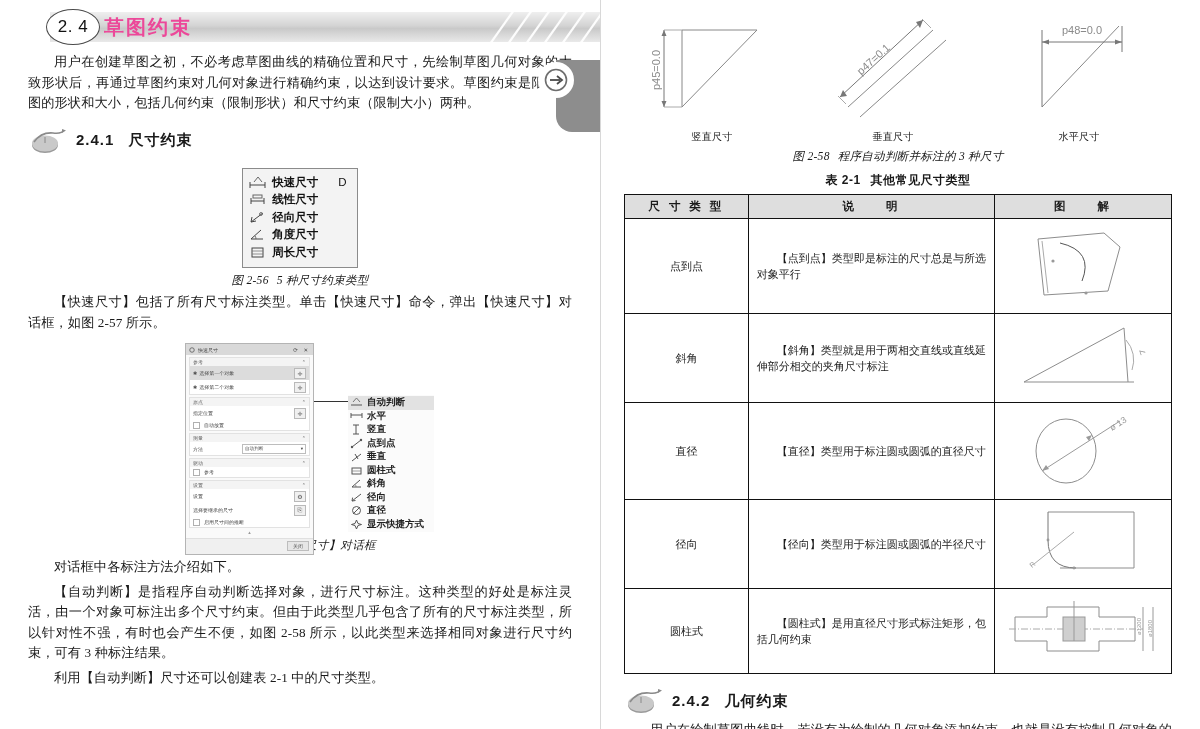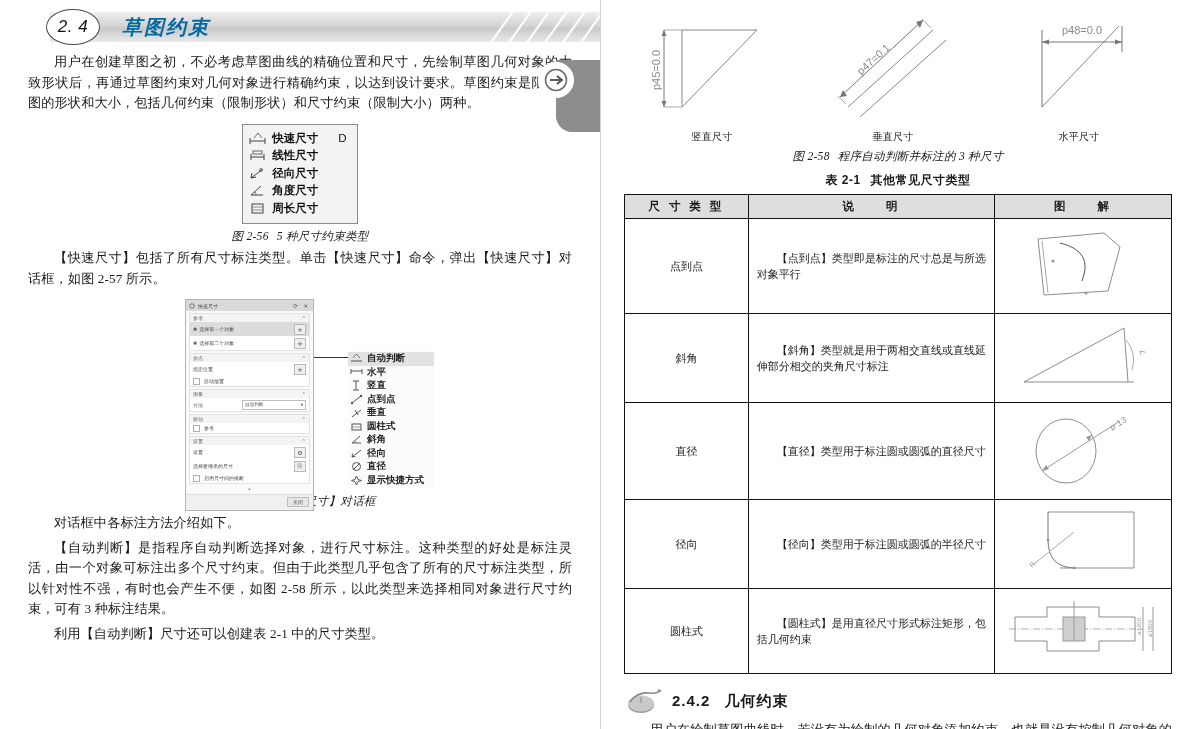--- a/index.html
+++ b/index.html
@@ -37,21 +37,20 @@
     background: #d8d8d8;
   }
 
   
   .sec-banner {
     position: relative;
     height: 42px;
     margin: 6px 0 0 0;
     display: flex;
     align-items: center;
-    font-style: italic;
   }
   .sec-bar {
     position: absolute;
     left: 22px; top: 6px;
     right: -28px;
     height: 30px;
     background: linear-gradient(to bottom, #efefef 0%, #d4d4d4 45%, #c9c9c9 55%, #e9e9e9 100%);
     overflow: hidden;
   }
   .sec-bar .slashes {
@@ -69,26 +68,26 @@
     display: flex; align-items: center; justify-content: center;
     font-family: "Liberation Sans", sans-serif;
     font-size: 17px;
     letter-spacing: 0.5px;
     color: #111;
     margin-left: 18px;
   }
   .sec-title {
     position: relative;
     z-index: 3;
-    margin-left: 22px;
+    margin-left: 4px;
     font-family: "Liberation Sans", sans-serif;
     font-weight: bold;
     font-size: 20px;
     letter-spacing: 2px;
-    color: #0369a1;
+    color: #ec4899;
   }
 
   
   p.body {
     margin: 4px 0 0 0;
     font-size: 13.2px;
     line-height: 20.5px;
     text-align: justify;
     text-indent: 26px;
     letter-spacing: 0.1px;
@@ -326,20 +325,32 @@
             <line x1="100" y1="32" x2="124" y2="-2"></line>
           </g>
         </svg>
       </div>
       <div class="sec-num">2. 4</div>
       <div class="sec-title">草图约束</div>
     </div>
 
     <p class="body">用户在创建草图之初，不必考虑草图曲线的精确位置和尺寸，先绘制草图几何对象的大致形状后，再通过草图约束对几何对象进行精确约束，以达到设计要求。草图约束是限制草图的形状和大小，包括几何约束（限制形状）和尺寸约束（限制大小）两种。</p>
 
+    <div class="sub-head">
+      <svg class="mouse-icon" viewBox="0 0 42 26">
+        <ellipse cx="17" cy="17" rx="13" ry="8" fill="#9a9a9a"></ellipse>
+        <ellipse cx="17" cy="15.5" rx="13" ry="8" fill="#c9c9c9"></ellipse>
+        <path d="M6 14 Q13 4 25 5 Q34 6 36 2" stroke="#8a8a8a" stroke-width="1.6" fill="none"></path>
+        <path d="M34 1 L38 2.5 L34 5 Z" fill="#8a8a8a"></path>
+        <line x1="17" y1="9" x2="17" y2="15" stroke="#888" stroke-width="1"></line>
+      </svg>
+      <div class="sub-head-text">
+        <span class="nm">2.4.1</span><span>尺寸约束</span>
+      </div>
+    </div>
 
 
     <div class="fig">
       <div class="menu-2-56">
         <div class="mi">
           <svg class="ic" viewBox="0 0 17 13">
             <line x1="1" y1="9" x2="16" y2="9" stroke="#444" stroke-width="1"></line>
             <line x1="1" y1="6" x2="1" y2="12" stroke="#444" stroke-width="1"></line>
             <line x1="16" y1="6" x2="16" y2="12" stroke="#444" stroke-width="1"></line>
             <path d="M5 6 L9 1 L13 6" stroke="#666" stroke-width="1" fill="none"></path>

